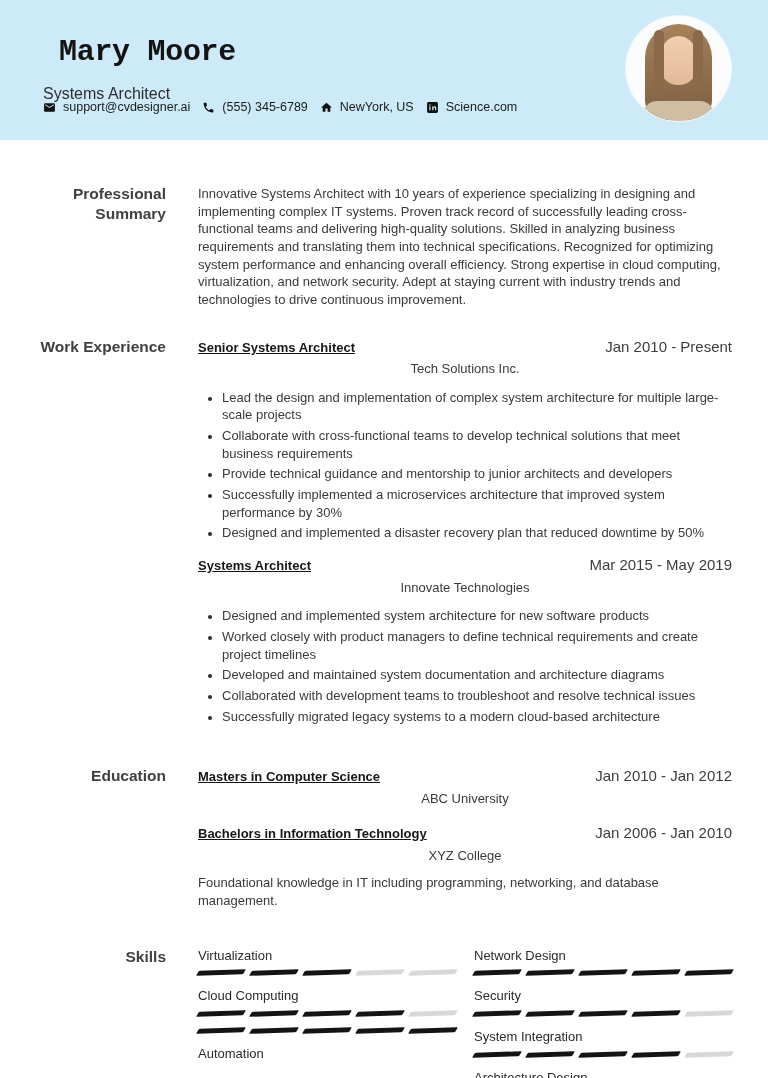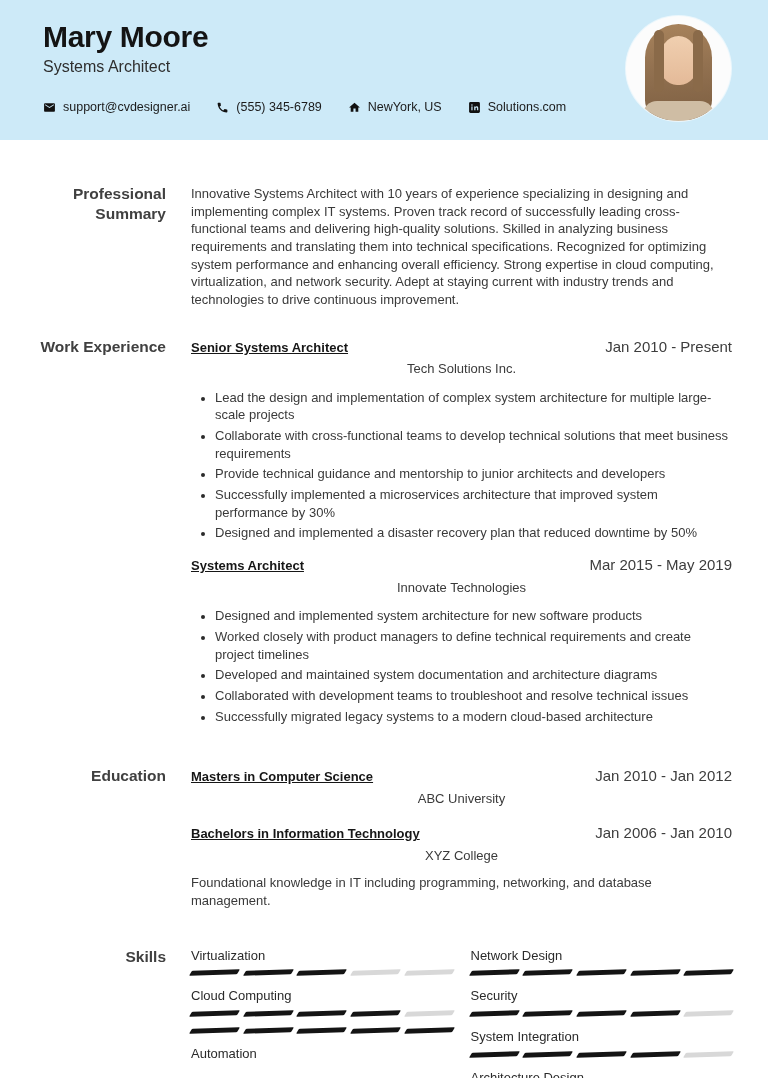--- a/index.html
+++ b/index.html
@@ -8,23 +8,23 @@
     font-family:"Liberation Sans","DejaVu Sans",sans-serif;
     color:#3a3a3a;
   }
   .page{width:768px;height:1078px;overflow:hidden;background:#fff;}
 
   
   .header{
     position:relative;height:140px;box-sizing:border-box;
     background:#cdeaf8;padding:20px 38px 0 43px;
   }
-  .name{margin:0;font-size:30px;line-height:1.1;font-weight:700;color:#141414;letter-spacing:-.3px;}
+  .name{margin:16px;font-size:30px;line-height:1.1;font-weight:700;color:#141414;letter-spacing:-.3px;font-family:Liberation Mono, monospace;}
   .subtitle{margin-top:5px;font-size:16px;color:#2e2e2e;}
-  .contacts{position:absolute;left:43px;top:100px;display:flex;align-items:flex-start;gap:26px;
+  .contacts{position:absolute;left:43px;top:100px;display:flex;align-items:flex-start;gap:12px;
     font-size:12.5px;color:#1b1b1b;white-space:nowrap;}
   .contact{display:flex;align-items:center;gap:7px;}
   .cicon{display:inline-flex;width:13px;height:13px;}
   .cicon svg{width:13px;height:13px;display:block;}
 
   .avatar{
     position:absolute;right:37px;top:16px;width:105px;height:105px;border-radius:50%;
     background:#fcfcfc;overflow:hidden;box-shadow:0 0 0 1px rgba(255,255,255,.6);
   }
   .avatar .hair{position:absolute;top:8px;left:19px;width:67px;height:96px;
@@ -40,21 +40,21 @@
   .avatar .shoulders{position:absolute;bottom:-8px;left:17px;width:71px;height:28px;
     border-radius:14px 14px 0 0;background:#cfbda4;}
 
   
   main{padding:44px 36px 0 40px;}
   .section{display:flex;}
   .section-label{
     width:126px;min-width:126px;text-align:right;
     font-weight:700;font-size:15.5px;line-height:20px;color:#404040;
   }
-  .section-content{flex:1;margin-left:25px;font-size:13px;line-height:1.36;color:#3a3a3a;}
+  .section-content{flex:1;margin-left:32px;font-size:13px;line-height:1.36;color:#3a3a3a;}
   .sec-summary{margin-bottom:28px;}
   .sec-experience{margin-bottom:38px;}
   .sec-education{margin-bottom:37px;}
 
   .summary-text{margin:1px 0 0;}
 
   .entry{margin-bottom:13px;}
   .entry:last-child{margin-bottom:0;}
   .entry-head{display:flex;justify-content:space-between;align-items:baseline;}
   .entry-title{margin:0;font-size:13px;font-weight:700;color:#161616;text-decoration:underline;}
@@ -112,21 +112,21 @@
       </span>
       <span class="contact">
         <span class="cicon">
           <svg viewBox="0 0 24 24">
               <rect x="2" y="2" width="20" height="20" rx="2.5" fill="#111"></rect>
               <rect x="6.2" y="10" width="2.2" height="7.2" fill="#cdeaf8"></rect>
               <circle cx="7.3" cy="7.4" r="1.35" fill="#cdeaf8"></circle>
               <path d="M11.4 10h2.1v1c.45-.7 1.35-1.2 2.45-1.2 1.95 0 3 1.2 3 3.35v4.05h-2.2v-3.6c0-1.1-.5-1.7-1.4-1.7-.95 0-1.55.65-1.55 1.75v3.55h-2.4z" fill="#cdeaf8"></path>
             </svg>
         </span>
-        <span>Solutions.com</span>
+        <span>Science.com</span>
       </span>
     </div>
 
     <div class="avatar">
       <div class="hair"></div>
       <div class="face"></div>
       <div class="strand-left"></div>
       <div class="strand-right"></div>
       <div class="shoulders"></div>
     </div>

